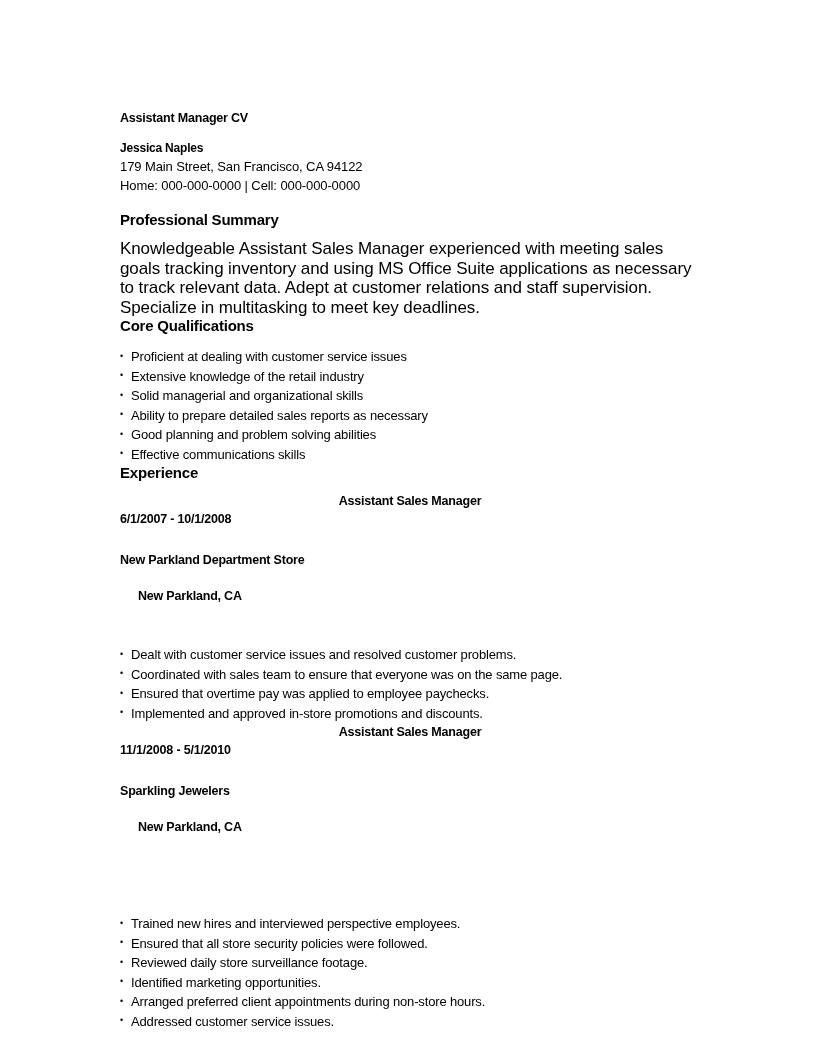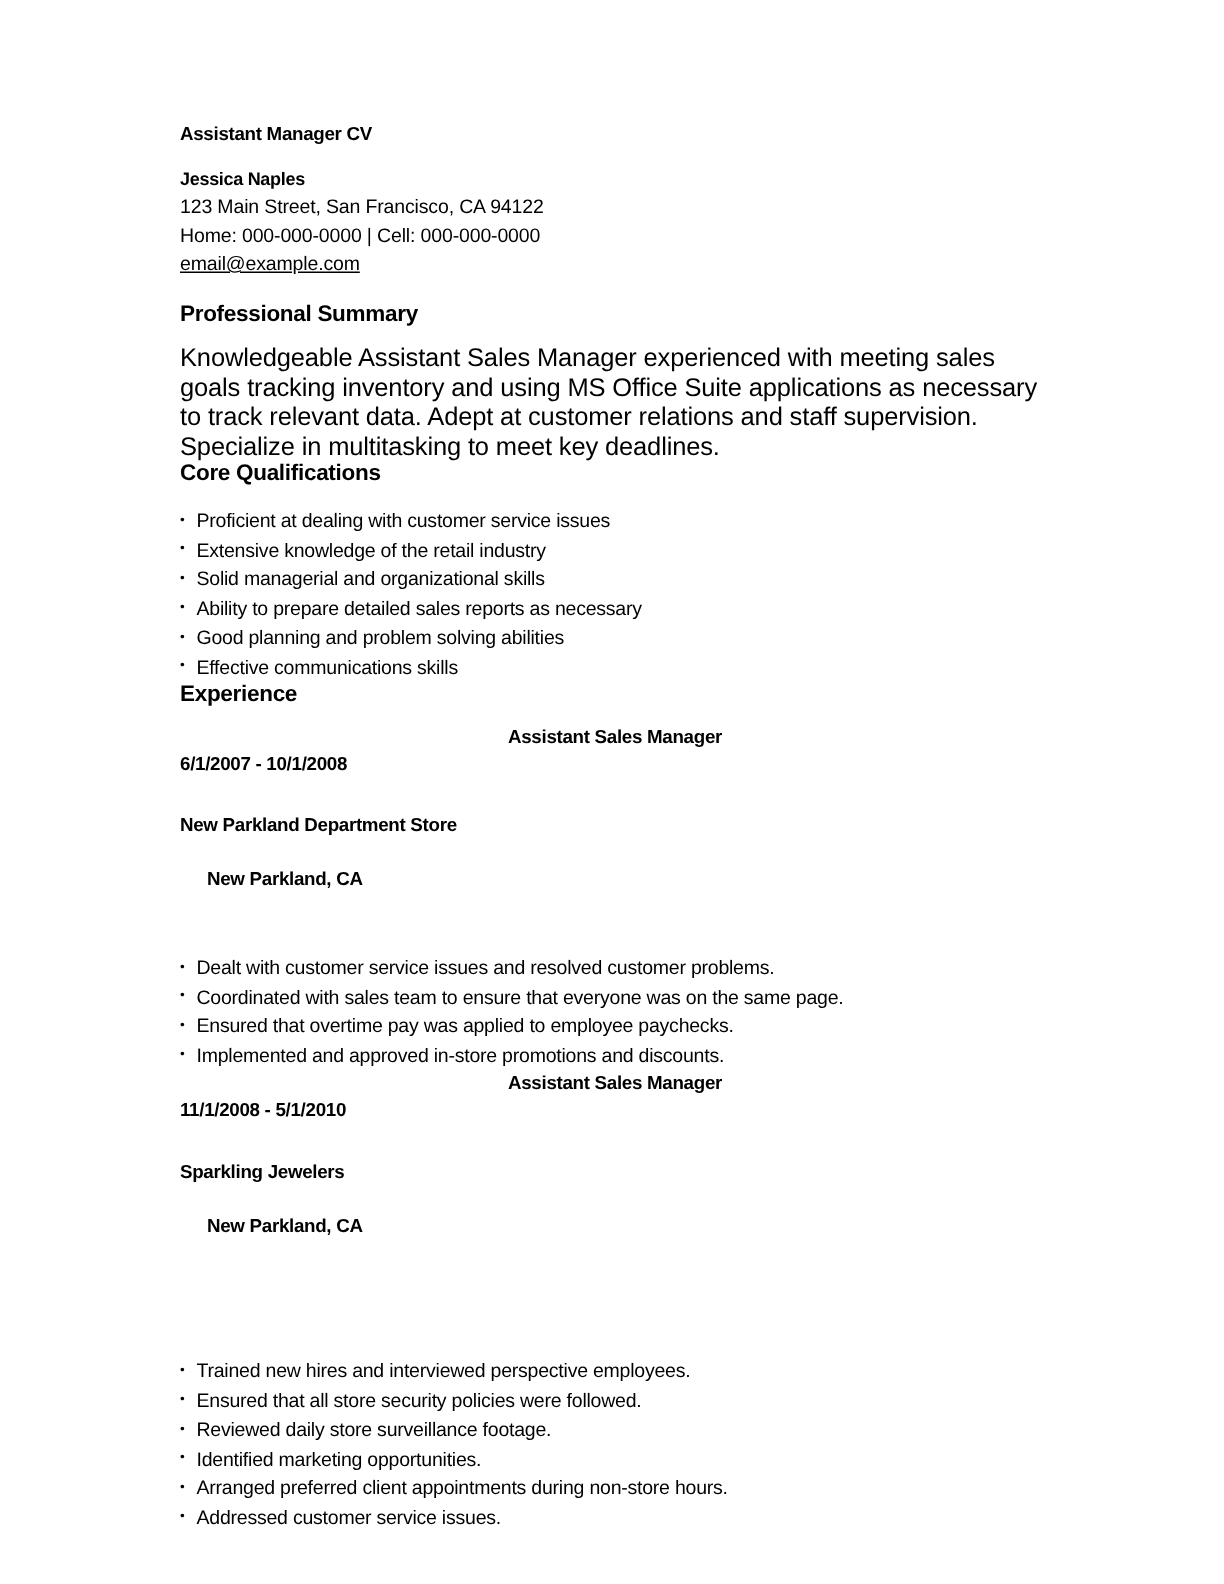--- a/index.html
+++ b/index.html
@@ -17,21 +17,21 @@
   .page {
     position: relative;
     width: 816px;
     height: 1056px;
     background: #ffffff;
     box-sizing: border-box;
   }
   .content {
     position: absolute;
     left: 120px;
-    top: 81px;
+    top: 110px;
     width: 580px;
   }
 
   
   .doc-title {
     font-size: 12.5px;
     font-weight: bold;
     letter-spacing: -0.2px;
     line-height: 16px;
     margin: 0;
@@ -136,25 +136,22 @@
 </head>
 <body>
 
 <div class="page">
   <div class="content">
 
     <div class="doc-title">Assistant Manager CV</div>
     <div class="sp-title-name"></div>
 
     <div class="cand-name">Jessica Naples</div>
-    <div class="contact-line">123 Main Street, San Francisco, CA 94122</div>
+    <div class="contact-line">179 Main Street, San Francisco, CA 94122</div>
     <div class="contact-line">Home: 000-000-0000 | Cell: 000-000-0000</div>
-    <div>
-      <a class="email-link" href="#">email@example.com</a>
-    </div>
     <div class="sp-contact-sec"></div>
 
     <div class="section-head">Professional Summary</div>
     <div class="sp-head-body"></div>
     <div class="body-para">Knowledgeable Assistant Sales Manager experienced with meeting sales goals tracking inventory and using MS Office Suite applications as necessary to track relevant data. Adept at customer relations and staff supervision. Specialize in multitasking to meet key deadlines.</div>
 
     <div class="section-head">Core Qualifications</div>
     <div class="sp-core-list"></div>
     <ul class="bullet-list">
       <li>Proficient at dealing with customer service issues</li>

